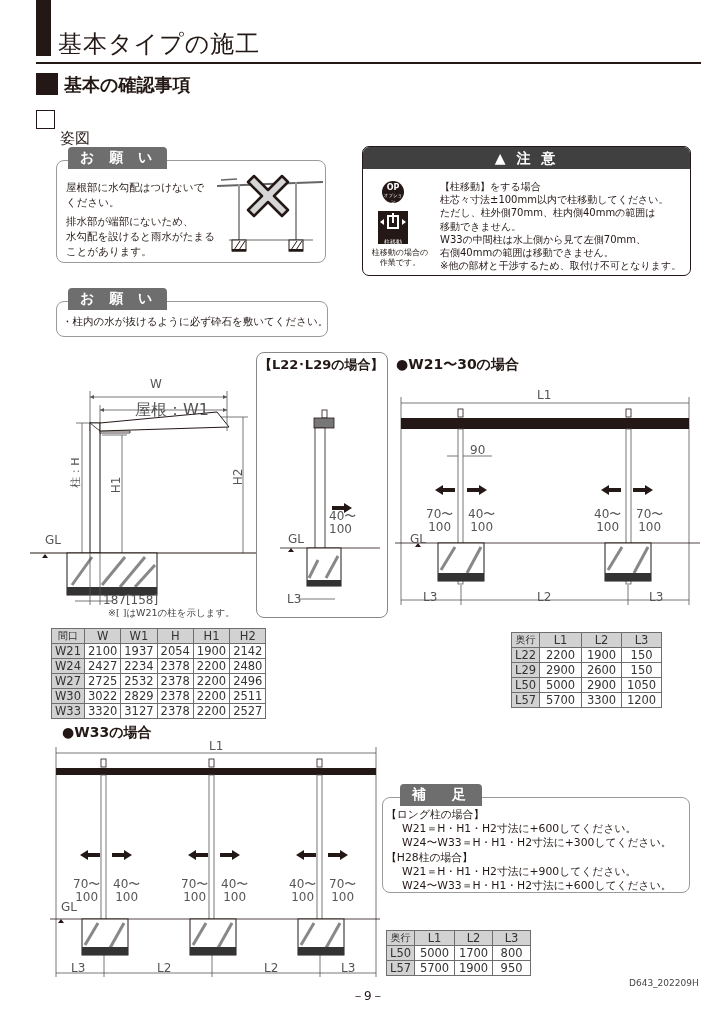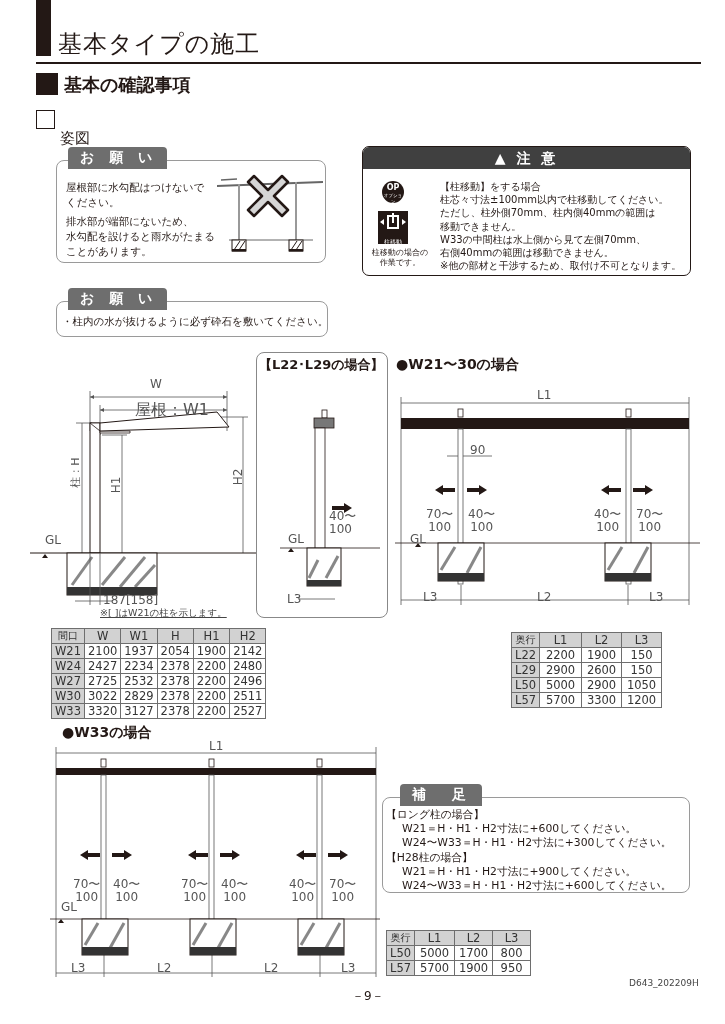--- a/index.html
+++ b/index.html
@@ -154,21 +154,21 @@
   <line x1="60" y1="178" x2="60" y2="230" stroke="#555" stroke-width="0.8"></line>
   <line x1="70" y1="178" x2="70" y2="230" stroke="#555" stroke-width="0.8"></line>
 </svg>
 <div class="abs dim" style="left:150px;top:377px;">W</div>
 <div class="abs dim" style="left:135px;top:392px;font-size:16px;margin-top:8px;">屋根：W1</div>
 <div class="abs dim" style="left:60px;top:465px;transform:rotate(-90deg);font-size:11px;">柱：H</div>
 <div class="abs dim" style="left:108px;top:478px;transform:rotate(-90deg);">H1</div>
 <div class="abs dim" style="left:230px;top:470px;transform:rotate(-90deg);">H2</div>
 <div class="abs dim" style="left:45px;top:533px;">GL</div>
 <div class="abs dim" style="left:103px;top:593px;">187[158]</div>
-<div class="abs" style="left:100px;top:607px;font-size:9.5px;color:#444;text-decoration:underline;">※[ ]はW21の柱を示します。</div>
+<div class="abs" style="left:108px;top:607px;font-size:9.5px;color:#444;">※[ ]はW21の柱を示します。</div>
 
 <div class="abs rbox" style="left:256px;top:352px;width:132px;height:266px;border-color:#888;"></div>
 <div class="abs sect-head" style="left:259px;top:356px;font-size:13px;">【L22･L29の場合】</div>
 <svg class="abs" style="left:280px;top:400px;" width="100" height="210">
   <rect x="42" y="10" width="5" height="8" fill="#fff" stroke="#231815" stroke-width="0.8"></rect>
   <rect x="34" y="18" width="20" height="10" fill="#777" stroke="#231815" stroke-width="0.8"></rect>
   <rect x="35" y="28" width="10" height="142" fill="#fff" stroke="#231815" stroke-width="0.8"></rect>
   <path d="M52,106 L64,106 L64,103 L72,108 L64,113 L64,110 L52,110 Z" fill="#231815"></path>
   <line x1="0" y1="148" x2="100" y2="148" stroke="#231815" stroke-width="0.8"></line>
   <path d="M8,152 l3,-4 l3,4z" fill="#231815"></path>

